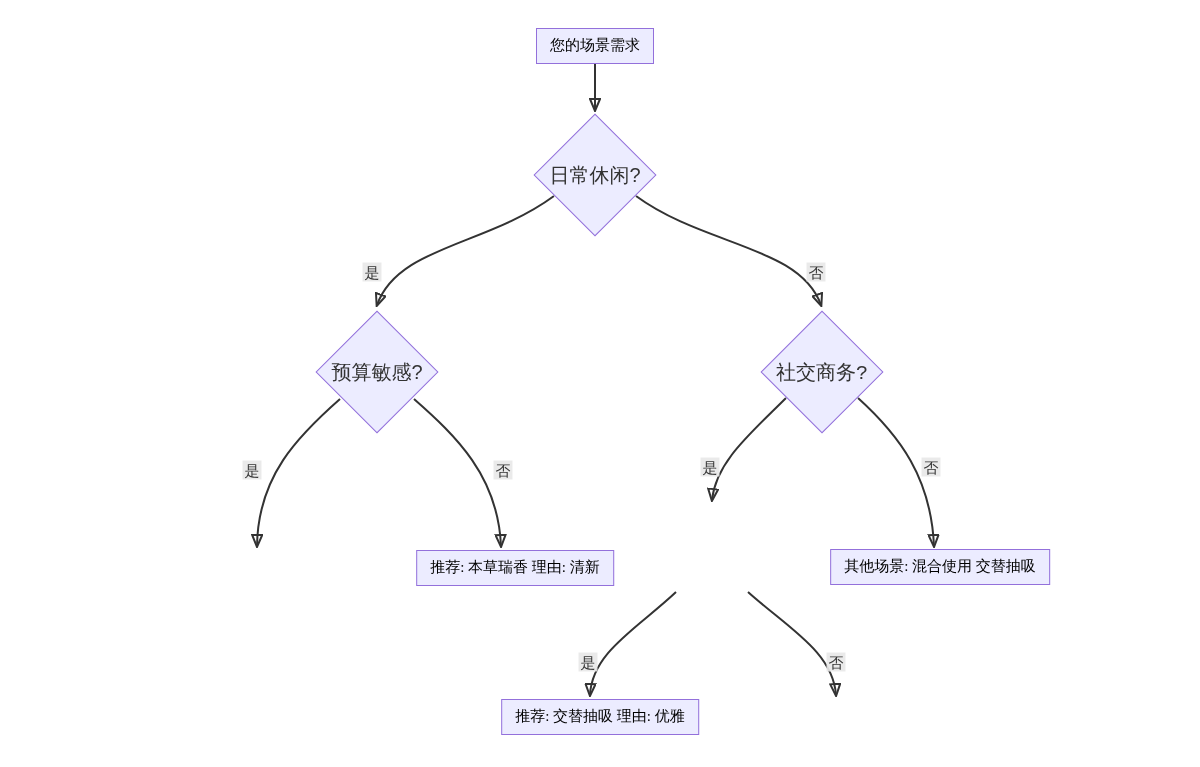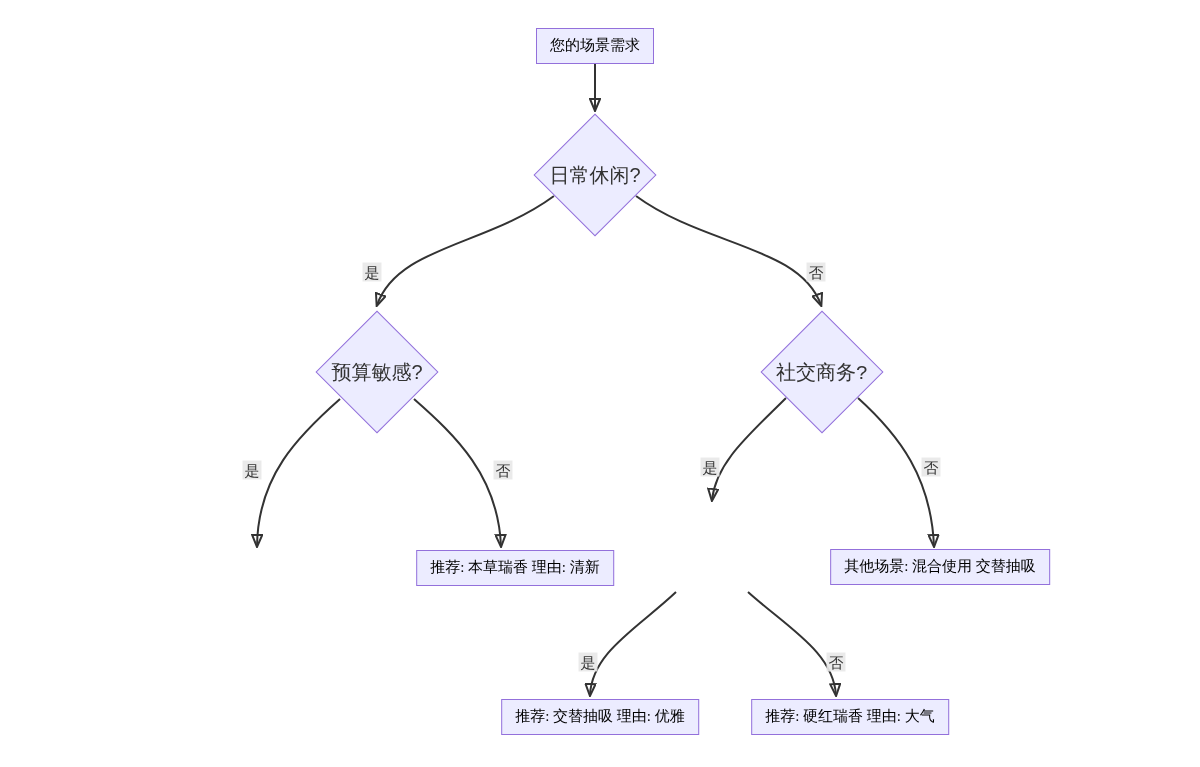--- a/index.html
+++ b/index.html
@@ -99,21 +99,20 @@
   <div class="edge-label" style="left:503px; top:470px;">否</div>
   <div class="edge-label" style="left:710px; top:467px;">是</div>
   <div class="edge-label" style="left:931px; top:467px;">否</div>
   <div class="edge-label" style="left:588px; top:662px;">是</div>
   <div class="edge-label" style="left:836px; top:662px;">否</div>
 
   <div class="rect-node" style="left:595px; top:28px;">您的场景需求</div>
   <div class="rect-node" style="left:515px; top:550px;">推荐: 本草瑞香 理由: 清新</div>
   <div class="rect-node" style="left:940px; top:549px;">其他场景: 混合使用 交替抽吸</div>
   <div class="rect-node" style="left:600px; top:699px;">推荐: 交替抽吸 理由: 优雅</div>
-  <div class="rect-node" style="left:850px; top:699px;">推荐: 硬红瑞香 理由: 大气</div>
 
   <div class="diamond-group" style="left:595px; top:175px;">
     <div class="diamond-bg"></div>
     <div class="diamond-label">日常休闲?</div>
   </div>
   <div class="diamond-group" style="left:377px; top:372px;">
     <div class="diamond-bg"></div>
     <div class="diamond-label">预算敏感?</div>
   </div>
   <div class="diamond-group" style="left:822px; top:372px;font-family:Liberation Mono, monospace;">

